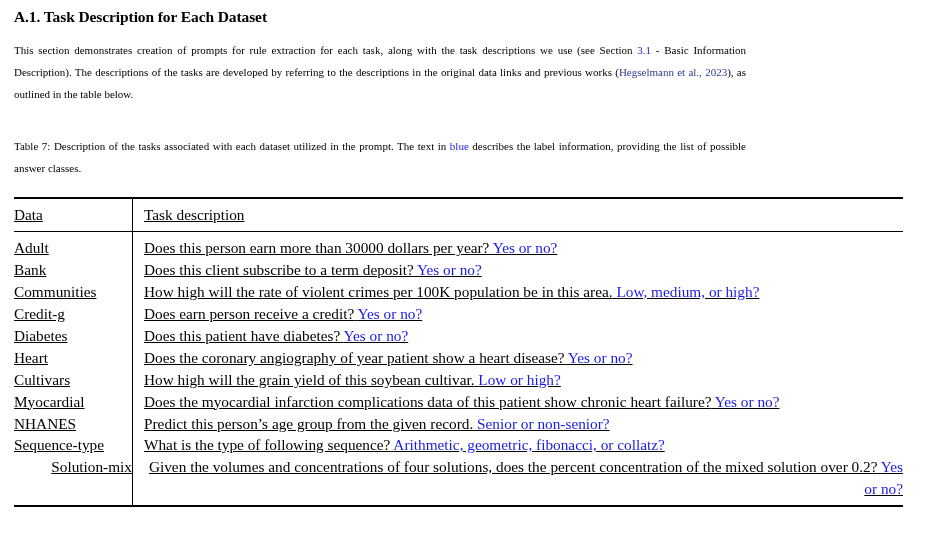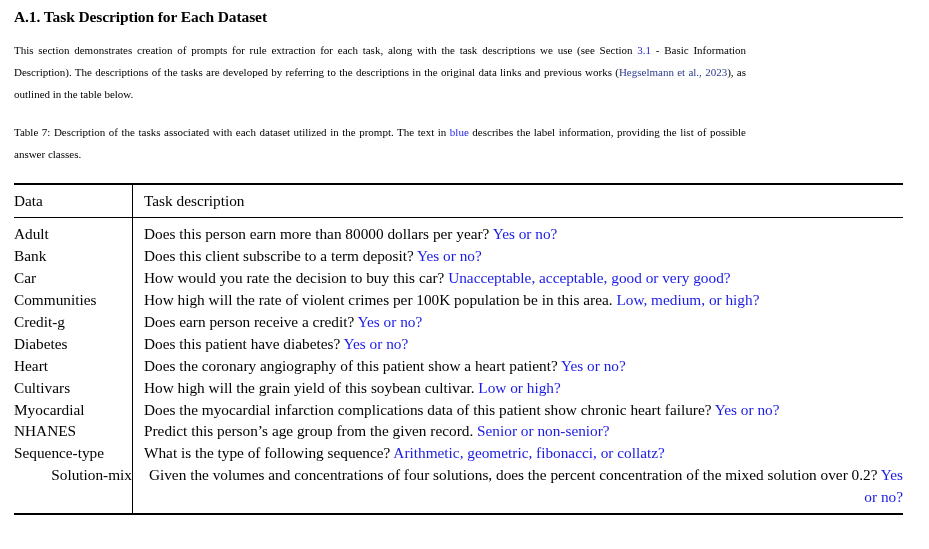--- a/index.html
+++ b/index.html
@@ -35,21 +35,21 @@
   
   .body-para {
     font-size: 11px;
     line-height: 21.6px;
     text-align: justify;
     margin: 14px 0 0 0;
     -webkit-hyphens: none;
     hyphens: none;
   }
   .body-para.caption {
-    margin-top: 17px;
+    margin-top: 31px;
   }
 
   .ref-link {
     color: #2029cf;
   }
   .cite-link {
     color: #2b3a8f;
   }
   .blue-word {
     color: #1a1ae6;
@@ -75,20 +75,21 @@
   table.task-table {
     border-collapse: collapse;
     width: 100%;
     table-layout: fixed;
     font-size: 15.3px;
   }
   table.task-table td {
     padding: 0;
     vertical-align: top;
     line-height: 21.9px;
+    text-decoration: underline;
   }
   .col-data {
     width: 118px;
     padding-right: 0 !important;
     white-space: nowrap;
   }
   .col-desc {
     border-left: 1.05px solid #000000;
     padding-left: 11px !important;
   }
@@ -144,45 +145,41 @@
     <div class="rule-mid"></div>
 
     <table class="task-table">
       <colgroup>
         <col class="col-data-group">
         <col class="col-desc-group">
       </colgroup>
       <tbody id="rows-body">
           <tr class="body-row-first">
             <td class="col-data">Adult</td>
-            <td class="col-desc"><span>Does this person earn more than 80000 dollars per year?</span> <span class="label">Yes or no?</span></td>
+            <td class="col-desc"><span>Does this person earn more than 30000 dollars per year?</span> <span class="label">Yes or no?</span></td>
           </tr>
           <tr>
             <td class="col-data">Bank</td>
             <td class="col-desc"><span>Does this client subscribe to a term deposit?</span> <span class="label">Yes or no?</span></td>
           </tr>
           <tr>
-            <td class="col-data">Car</td>
-            <td class="col-desc"><span>How would you rate the decision to buy this car?</span> <span class="label">Unacceptable, acceptable, good or very good?</span></td>
-          </tr>
-          <tr>
             <td class="col-data">Communities</td>
             <td class="col-desc"><span>How high will the rate of violent crimes per 100K population be in this area.</span> <span class="label">Low, medium, or high?</span></td>
           </tr>
           <tr>
             <td class="col-data">Credit-g</td>
             <td class="col-desc"><span>Does earn person receive a credit?</span> <span class="label">Yes or no?</span></td>
           </tr>
           <tr>
             <td class="col-data">Diabetes</td>
             <td class="col-desc"><span>Does this patient have diabetes?</span> <span class="label">Yes or no?</span></td>
           </tr>
           <tr>
             <td class="col-data">Heart</td>
-            <td class="col-desc"><span>Does the coronary angiography of this patient show a heart patient?</span> <span class="label">Yes or no?</span></td>
+            <td class="col-desc"><span>Does the coronary angiography of year patient show a heart disease?</span> <span class="label">Yes or no?</span></td>
           </tr>
           <tr>
             <td class="col-data">Cultivars</td>
             <td class="col-desc"><span>How high will the grain yield of this soybean cultivar.</span> <span class="label">Low or high?</span></td>
           </tr>
           <tr>
             <td class="col-data">Myocardial</td>
             <td class="col-desc"><span>Does the myocardial infarction complications data of this patient show chronic heart failure?</span> <span class="label">Yes or no?</span></td>
           </tr>
           <tr>

